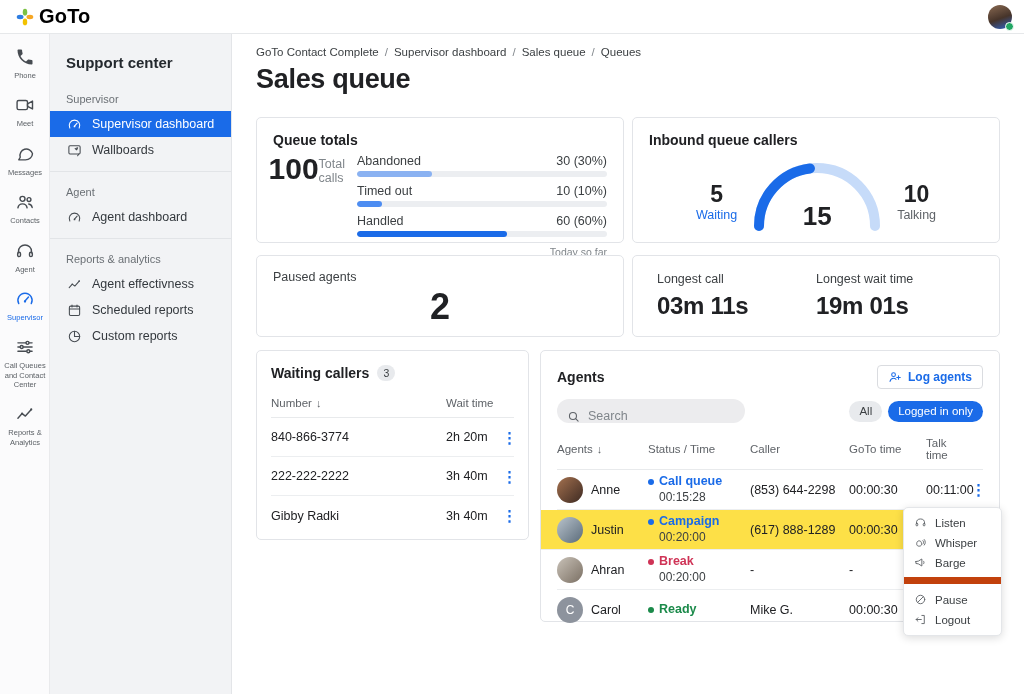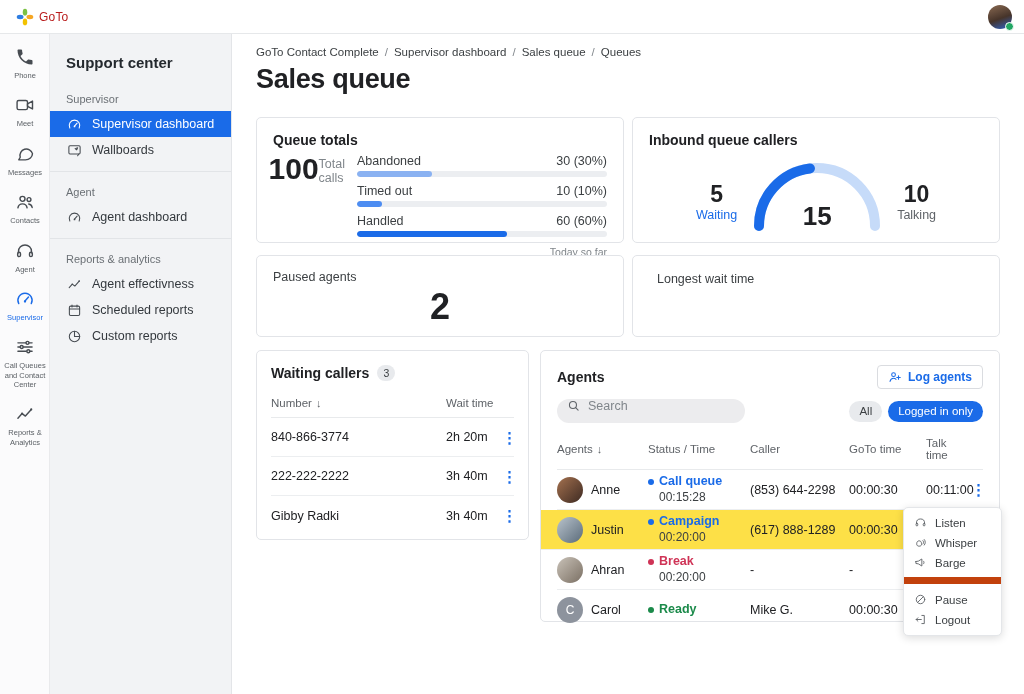--- a/index.html
+++ b/index.html
@@ -1,19 +1,19 @@
 <!DOCTYPE html>
 <html><head>
 <meta charset="utf-8">
 <style>
   * { margin:0; padding:0; box-sizing:border-box; }
   html,body { width:1024px; height:694px; font-family:"Liberation Sans", sans-serif; background:#fff; overflow:hidden; }
   .topbar { position:absolute; left:0; top:0; width:1024px; height:34px; background:#fff; border-bottom:1px solid #e6e8ea; z-index:30; display:flex; align-items:center; justify-content:space-between; padding:0 12px 0 16px; }
   .logo { display:flex; align-items:center; gap:5px; }
-  .logo-text { font-size:12px; font-weight:normal; color:#b91c1c; letter-spacing:.2px; }
+  .logo-text { font-size:20px; font-weight:bold; color:#000000; letter-spacing:.2px; }
   .avatar-top { width:24px; height:24px; border-radius:50%; background:linear-gradient(160deg,#8a6a52 0%,#46342a 55%,#2d62c8 100%); position:relative; cursor:pointer; }
   .presence-dot { position:absolute; right:-2px; bottom:-2px; width:9px; height:9px; border-radius:50%; background:#21a764; border:1.5px solid #fff; }
 
   .rail { position:absolute; left:0; top:34px; width:50px; bottom:0; background:#fbfbfc; border-right:1px solid #e9eaec; z-index:20; padding-top:12px; }
   .rail-item { width:50px; display:flex; flex-direction:column; align-items:center; margin-bottom:14px; cursor:pointer; color:#474c52; }
   .rail-item .rail-icon { width:22px; height:22px; display:flex; align-items:center; justify-content:center; }
   .rail-item .rail-icon svg { width:20px; height:20px; }
   .rail-label { font-size:7.5px; color:#5c6166; text-align:center; margin-top:3px; line-height:1.25; max-width:46px; }
   .rail-item.active { color:#1a6be8; }
   .rail-item.active .rail-label { color:#1a6be8; }
@@ -82,21 +82,21 @@
   .wt-row:last-child { border-bottom:none; }
   .sort-arrow { font-size:11px; color:#5f6368; margin-left:4px; }
   .kebab { color:#1a6be8; font-size:15px; font-weight:bold; text-align:right; cursor:pointer; line-height:1; }
 
   
   .card-agents { left:308px; top:316px; width:460px; height:272px; padding:14px 16px 0 16px; }
   .ag-top { display:flex; justify-content:space-between; align-items:center; }
   .log-agents-btn { display:flex; align-items:center; gap:6px; border:1px solid #dadce0; border-radius:4px; background:#fff; color:#1a6be8; font-size:12px; font-weight:bold; padding:4px 10px; cursor:pointer; }
   .log-agents-btn svg { width:14px; height:14px; }
   .ag-controls { display:flex; align-items:center; margin-top:10px; }
-  .search-box { display:flex; align-items:flex-start; gap:8px; width:188px; height:24px; background:#ececee; border-radius:12px; padding:0 10px; color:#5f6368; }
+  .search-box { display:flex; align-items:flex-end; gap:8px; width:188px; height:24px; background:#ececee; border-radius:12px; padding:0 10px; color:#5f6368; }
   .search-box svg { width:13px; height:13px; flex:none; }
   .search-input { border:none; background:transparent; outline:none; font-size:12.5px; color:#3c4043; width:100%; font-family:"Liberation Sans", sans-serif; }
   .search-input::placeholder { color:#80868b; }
   .pills { margin-left:auto; display:flex; align-items:center; gap:6px; }
   .pill { height:21px; border-radius:11px; font-size:11.5px; display:inline-flex; align-items:center; padding:0 10px; cursor:pointer; }
   .pill-all { background:#e8eaed; color:#3c4043; }
   .pill-logged { background:#1a6be8; color:#fff; }
   .ag-grid { display:grid; grid-template-columns:91px 102px 99px 77px 45px 1fr; align-items:center; }
   .ag-header { margin-top:14px; padding-bottom:8px; border-bottom:1px solid #e8eaec; font-size:11.5px; color:#5f6368; }
   .ag-row { height:40px; border-bottom:1px solid #eceef0; font-size:12.5px; color:#202124; }
@@ -366,21 +366,26 @@
     </div>
   </div>
 
   <div class="card card-paused">
     <div class="card-title" style="font-weight:normal;font-size:12.5px;color:#3c4043;">Paused agents</div>
     <div class="paused-value">2</div>
   </div>
 
   <div class="card card-long">
     <div class="long-col">
+      <div class="long-label">Longest call</div>
+      <div class="long-value">03m 11s</div>
+    </div>
+    <div class="long-col">
       <div class="long-label">Longest wait time</div>
+      <div class="long-value">19m 01s</div>
     </div>
   </div>
 
   <div class="card card-wait">
     <div class="wait-head">
       <span class="card-title">Waiting callers</span>
       <span class="badge">3</span>
     </div>
     <div class="wt-grid wt-header">
       <span><span>Number</span><span class="sort-arrow">↓</span></span>

